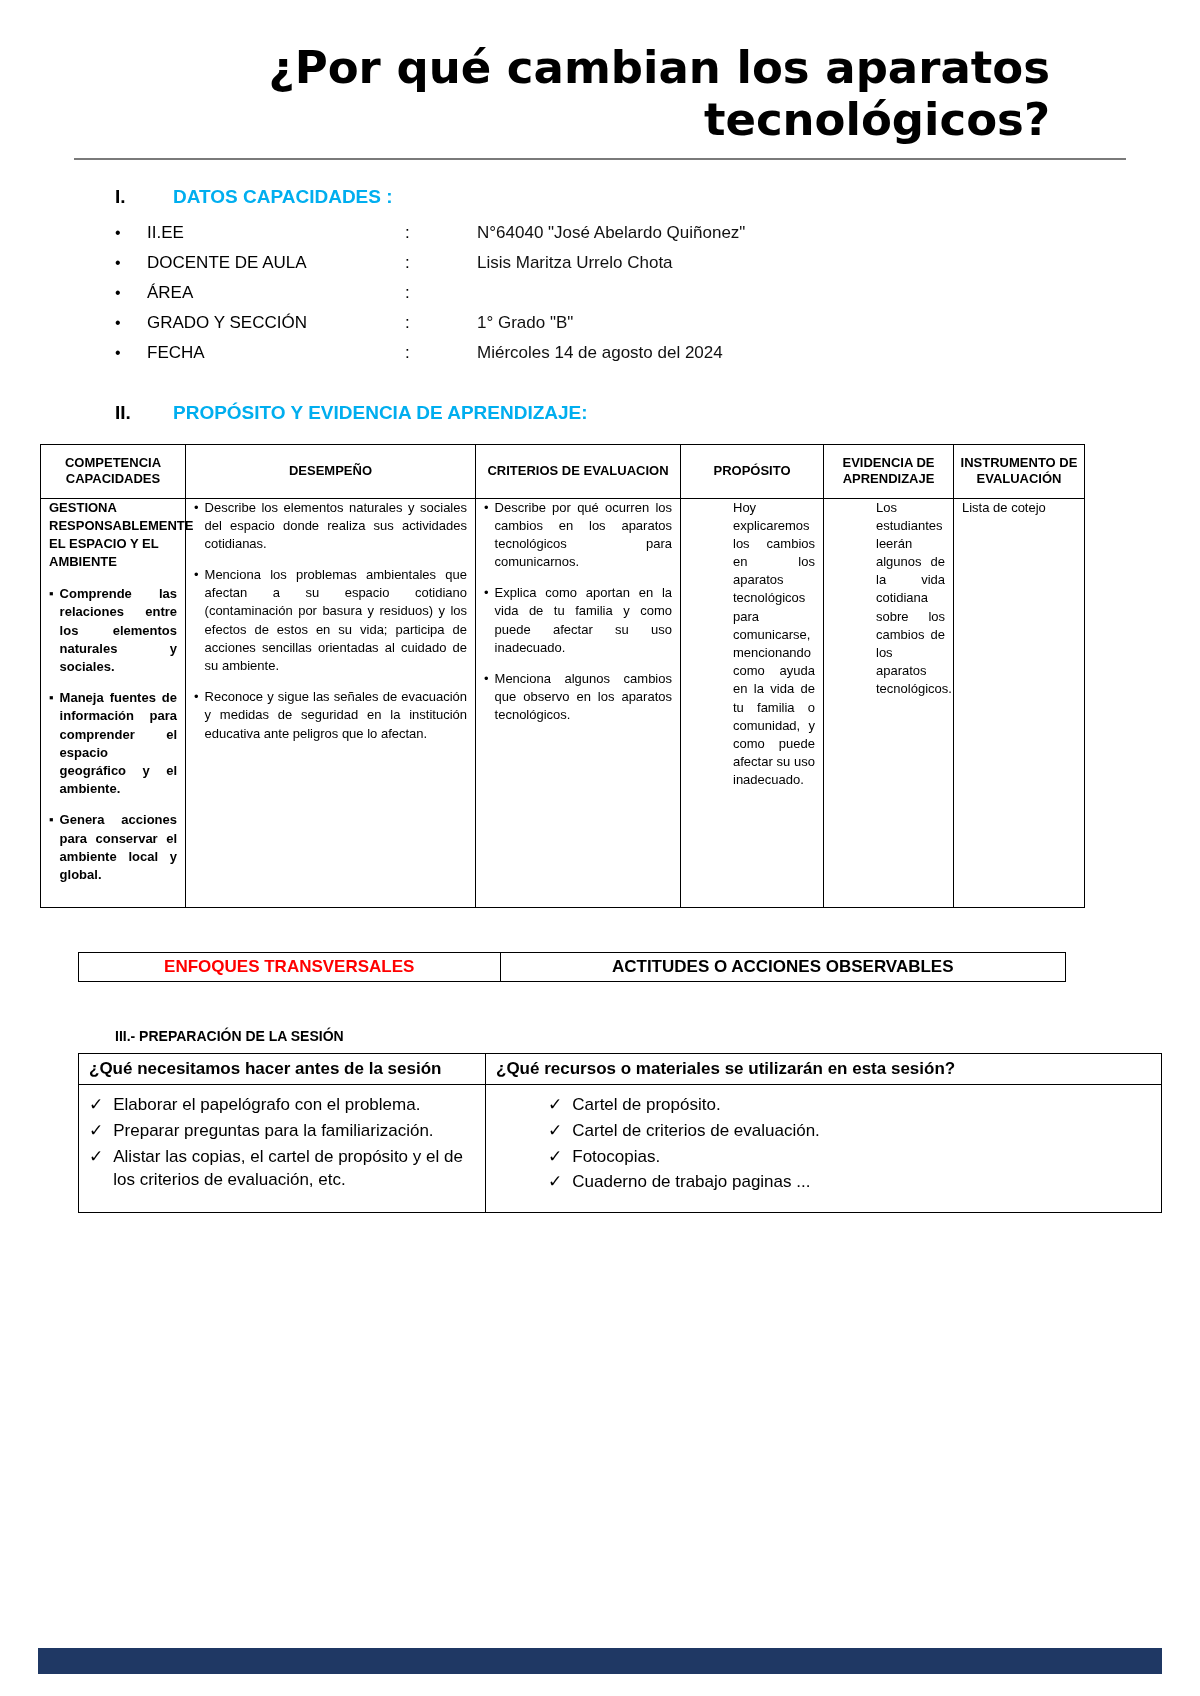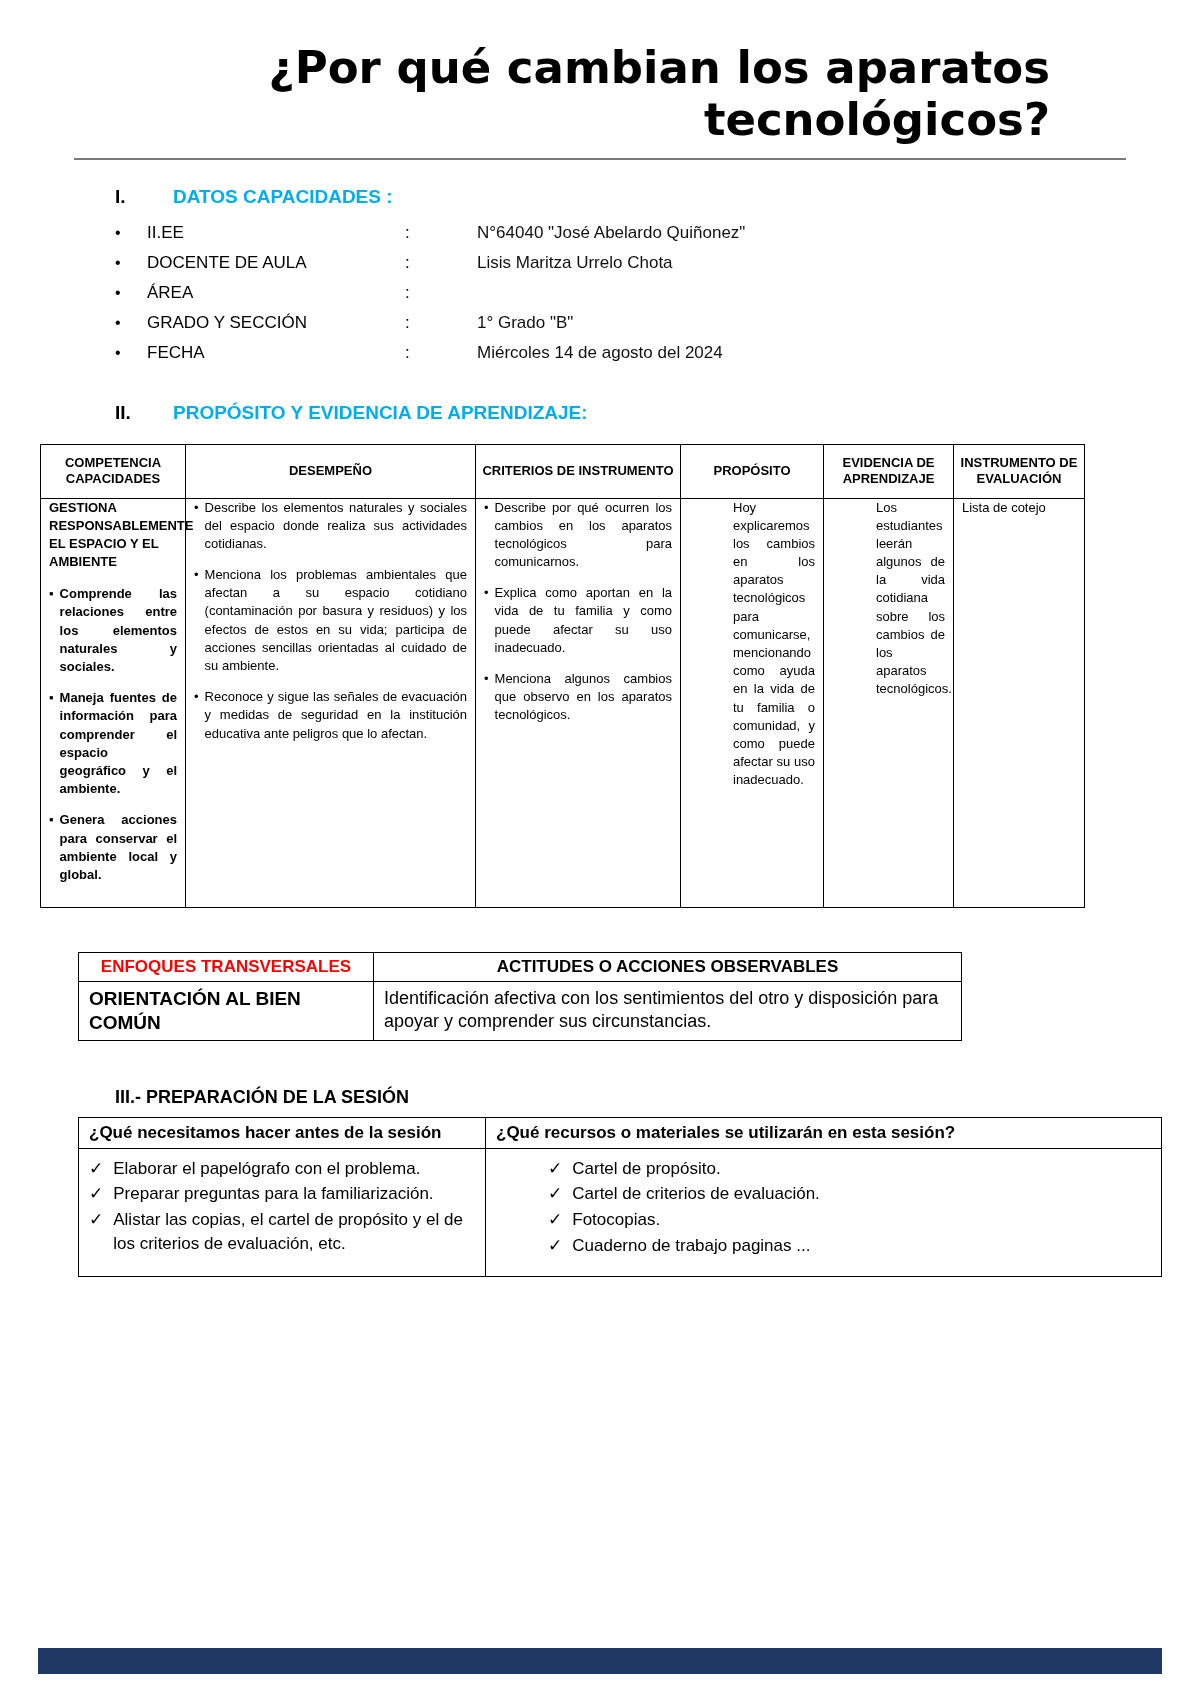--- a/index.html
+++ b/index.html
@@ -45,28 +45,28 @@
     padding:8px 4px; height:54px; line-height:1.25;
   }
   .t1 td { padding:0 8px 10px 8px; height:388px; line-height:1.4; }
   .t1 .c1 { font-weight:bold; }
   .comp-title { text-align:left; margin-bottom:14px; }
   .cell-bullet { display:flex; gap:6px; margin-bottom:13px; }
   .cell-bullet .marker { flex:0 0 auto; }
   .cell-bullet .txt { text-align:justify; }
   .plain-par { text-align:justify;margin-left:44px; }
 
-  .t2 { margin:44px 0 0 38px; width:884px; }
+  .t2 { margin:44px 0 0 38px; width:988px; }
   .t2 th { font-size:17px; padding:4px 8px; text-align:center; font-weight:bold; }
   .t2 th.red { color:var(--title-red,#FF0000); }
   .t2 td { padding:5px 10px; }
   .t2 td.left-cell { font-size:19px; font-weight:bold; width:295px; line-height:1.25; }
   .t2 td.right-cell { font-size:18px; line-height:1.3; }
 
-  .sec3 { margin:46px 0 0 75px; font-size:18px; font-weight:bold; }
+  .sec3 { margin:46px 0 0 75px; font-size:14px; font-weight:bold; }
 
   .t3 { margin:9px 0 0 38px; width:1084px; font-size:17px; }
   .t3 th { font-weight:bold; text-align:left; padding:5px 10px; font-size:17px; }
   .t3 td { padding:8px 10px 14px 10px; height:128px; line-height:1.4; }
   .t3 col.left { width:407px; }
   .check-row { display:flex; gap:10px; margin-bottom:2px; }
   .check-row .check { flex:0 0 auto; }
   .t3 .right-list { padding-left:52px; }
 
   .footer-bar {
@@ -129,21 +129,21 @@
         <col style="width:290px">
         <col style="width:205px">
       <col style="width:143px">
         <col style="width:130px">
         <col style="width:131px">
     </colgroup>
     <thead>
       <tr>
         <th>COMPETENCIA CAPACIDADES</th>
         <th>DESEMPEÑO</th>
-        <th>CRITERIOS DE INSTRUMENTO</th>
+        <th>CRITERIOS DE EVALUACION</th>
         <th>PROPÓSITO</th>
         <th>EVIDENCIA DE APRENDIZAJE</th>
         <th>INSTRUMENTO DE EVALUACIÓN</th>
       </tr>
     </thead>
     <tbody>
       <tr>
         <td class="c1">
           <div class="comp-title">GESTIONA RESPONSABLEMENTE EL ESPACIO Y EL AMBIENTE</div>
           <div class="cell-bullet">
@@ -198,24 +198,20 @@
         </td>
       </tr>
     </tbody>
   </table>
 
   <table class="t2">
     <tbody>
         <tr>
       <th class="red">ENFOQUES TRANSVERSALES</th>
       <th>ACTITUDES O ACCIONES OBSERVABLES</th>
-    </tr>
-    <tr>
-      <td class="left-cell">ORIENTACIÓN AL BIEN COMÚN</td>
-      <td class="right-cell">Identificación afectiva con los sentimientos del otro y disposición para apoyar y comprender sus circunstancias.</td>
     </tr>
   </tbody>
     </table>
 
   <div class="sec3">III.- PREPARACIÓN DE LA SESIÓN</div>
 
   <table class="t3">
     <colgroup>
         <col class="left">
         <col>

